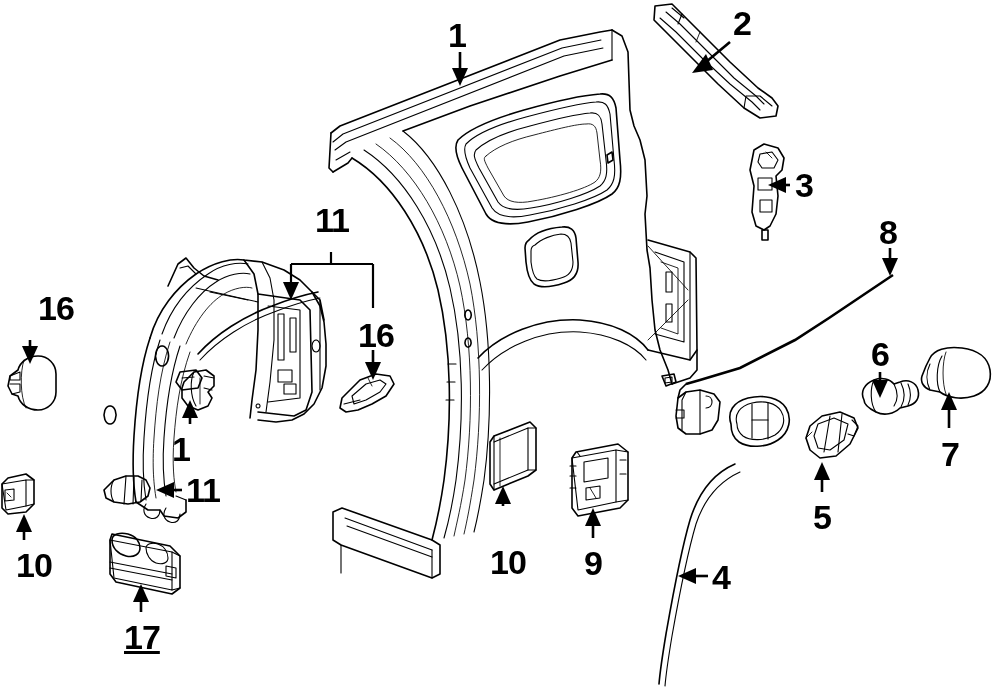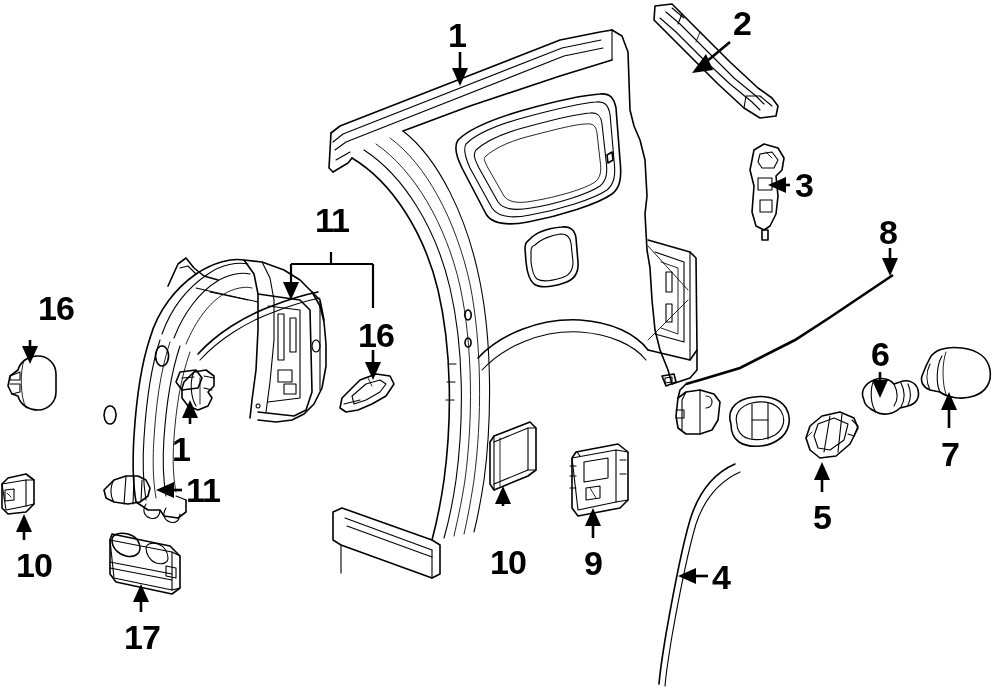--- a/index.html
+++ b/index.html
@@ -409,15 +409,15 @@
   <div class="callout" style="left:941px; top:437px;">7</div>
   <div class="callout" style="left:879px; top:215px;">8</div>
   <div class="callout" style="left:584px; top:546px;">9</div>
   <div class="callout" style="left:490px; top:545px;">10</div>
   <div class="callout" style="left:315px; top:203px;">11</div>
   <div class="callout" style="left:358px; top:318px;">16</div>
   <div class="callout" style="left:16px;  top:548px;">10</div>
   <div class="callout" style="left:186px; top:473px;">11</div>
   <div class="callout" style="left:172px; top:432px;">1</div>
   <div class="callout" style="left:14px;  top:291px;margin-left:24px;">16</div>
-  <div class="callout" style="left:124px; top:620px;">17</div>
+  <div class="callout" style="left:124px; top:620px;text-decoration:underline;">17</div>
 
 </div>
 
 </body></html>

